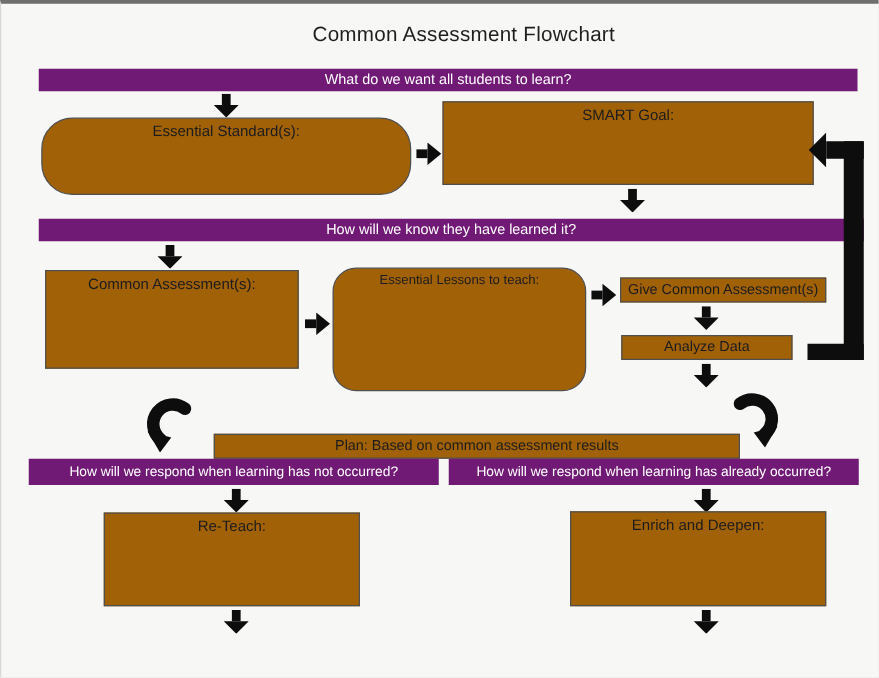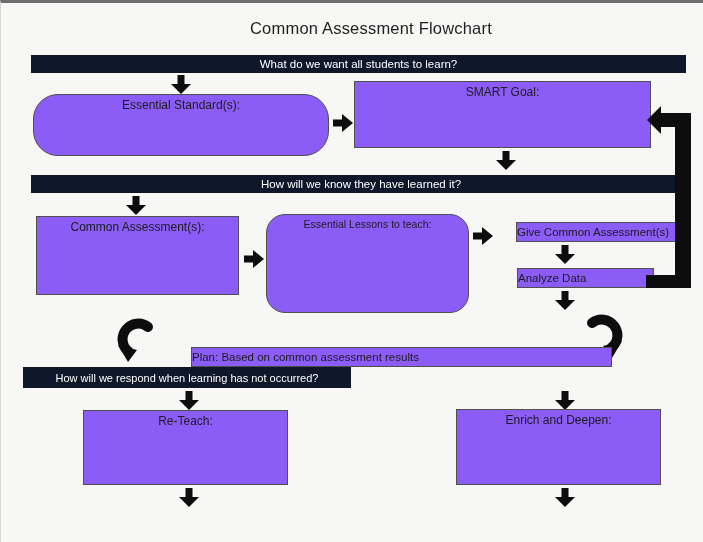--- a/index.html
+++ b/index.html
@@ -10,30 +10,30 @@
     border-top:3px solid #6f6f6f;
     border-left:1px solid #d8d8d6;
     font-family:"Liberation Sans", sans-serif;
     overflow:hidden;
   }
   .title{
     position:absolute;left:0;top:16px;width:703px;
     text-align:center;font-size:16.5px;color:#1f1f1f;letter-spacing:.2px;padding-left:37px;
   }
   .banner{
-    position:absolute;background:#0f172a;color:#ffffff;
+    position:absolute;background:#701a75;color:#ffffff;
     display:flex;align-items:center;justify-content:center;
     font-size:11.5px;white-space:nowrap;
   }
   .box{
-    position:absolute;background:#8b5cf6;border:1px solid #4f4f4f;
+    position:absolute;background:#a16207;border:1px solid #4f4f4f;
     color:#1c1c1c;font-size:12px;
   }
   .box.top-label{display:flex;justify-content:center;align-items:flex-start;padding-top:3px;}
-  .box.center-label{display:flex;justify-content:flex-start;align-items:center;margin-left:20px;}
+  .box.center-label{display:flex;justify-content:center;align-items:center;}
   .arrow{position:absolute;line-height:0;}
   .arrow svg{display:block;}
   .connector{position:absolute;background:#0d0d0d;}
   .small-text{font-size:10.5px;}
   .mid-text{font-size:11.5px;}
 </style>
 </head>
 <body>
 
 <div class="canvas">
@@ -144,20 +144,21 @@
       <path d="M11 9 A14.5 14.5 0 1 1 30.5 33.5" fill="none" stroke="#0d0d0d" stroke-width="10" stroke-linecap="round"></path>
       <polygon points="41,27 22,32 31,44" fill="#0d0d0d"></polygon>
     </svg>
   </div>
 
   <div class="box center-label mid-text" style="left:170px;top:344px;width:421px;height:20px;">
     <span>Plan: Based on common assessment results</span>
   </div>
 
   <div class="banner" style="left:22px;top:364px;width:328px;height:21px;font-size:11px;">How will we respond when learning has not occurred?</div>
+  <div class="banner" style="left:358px;top:364px;width:328px;height:21px;font-size:11px;">How will we respond when learning has already occurred?</div>
 
   <div class="arrow" style="left:178px;top:388px;">
     <svg width="20" height="19" viewBox="0 0 20 19">
         <rect x="6.5" y="0" width="7" height="9" fill="#0d0d0d"></rect>
         <polygon points="0,9 20,9 10,19" fill="#0d0d0d"></polygon>
       </svg>
   </div>
   <div class="arrow" style="left:554px;top:388px;">
     <svg width="20" height="19" viewBox="0 0 20 19">
         <rect x="6.5" y="0" width="7" height="9" fill="#0d0d0d"></rect>

